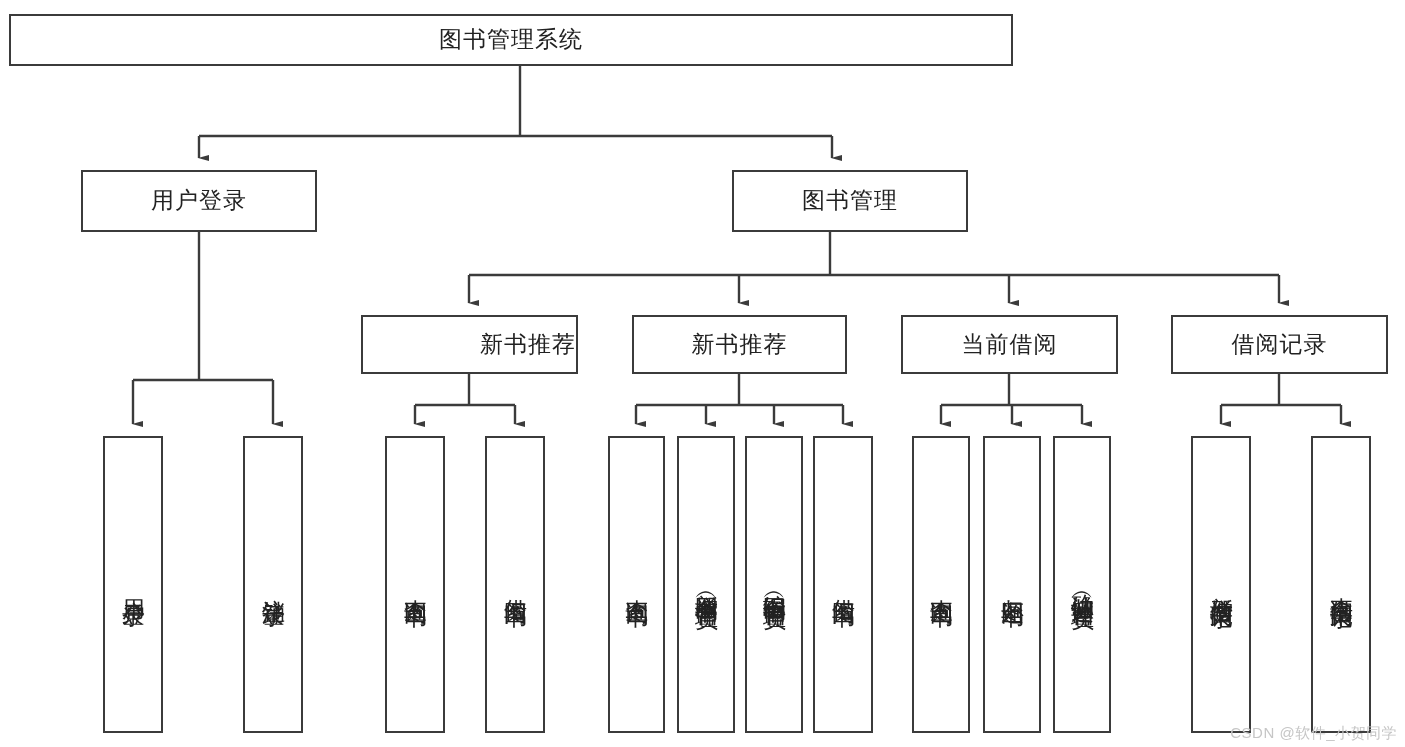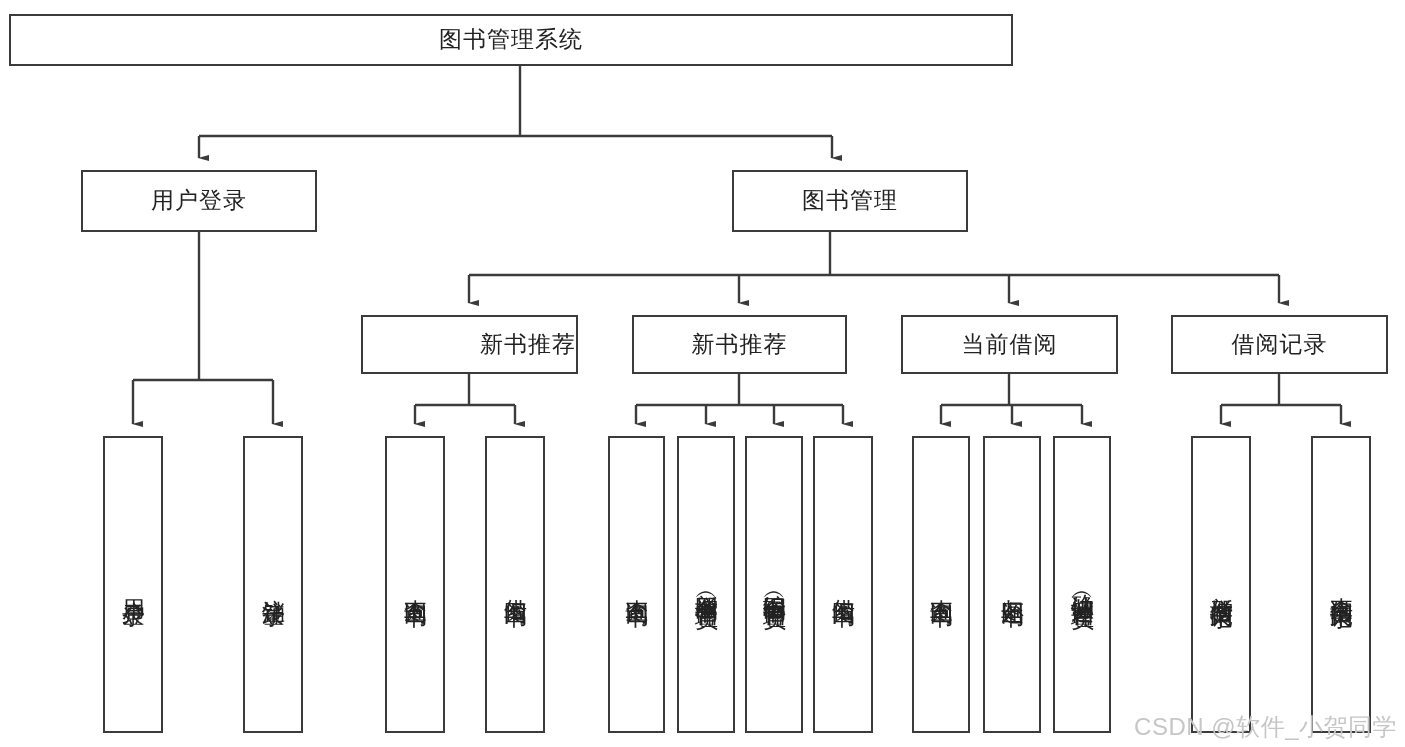--- a/index.html
+++ b/index.html
@@ -11,21 +11,21 @@
         border:2px solid #3b3b3b;display:flex;align-items:center;justify-content:center;
         color:#222;}
   .node.h{font-size:23px;letter-spacing:1px;line-height:1.1;}
   .node.root{font-size:23px;}
   .node.v{writing-mode:vertical-rl;text-orientation:upright;
           font-size:23px;line-height:1.38;letter-spacing:2px;
           padding-top:14px;padding-bottom:14px;
           align-items:center;justify-content:center;text-align:center;}
   .node.v .lbl{writing-mode:vertical-rl;text-orientation:upright;white-space:normal;}
 
-  #watermark{position:absolute;right:8px;bottom:4px;font-size:24px;color:#c6c6c6;
+  #watermark{position:absolute;right:8px;bottom:4px;font-size:15px;color:#c6c6c6;
              letter-spacing:0.5px;white-space:nowrap;}
 </style>
 </head>
 <body>
 
 <div id="stage">
 
   <svg id="wires" viewBox="0 0 1405 747">
     <defs>
       <marker id="arw" markerWidth="10" markerHeight="11" refX="3" refY="10" orient="auto" markerUnits="userSpaceOnUse">

